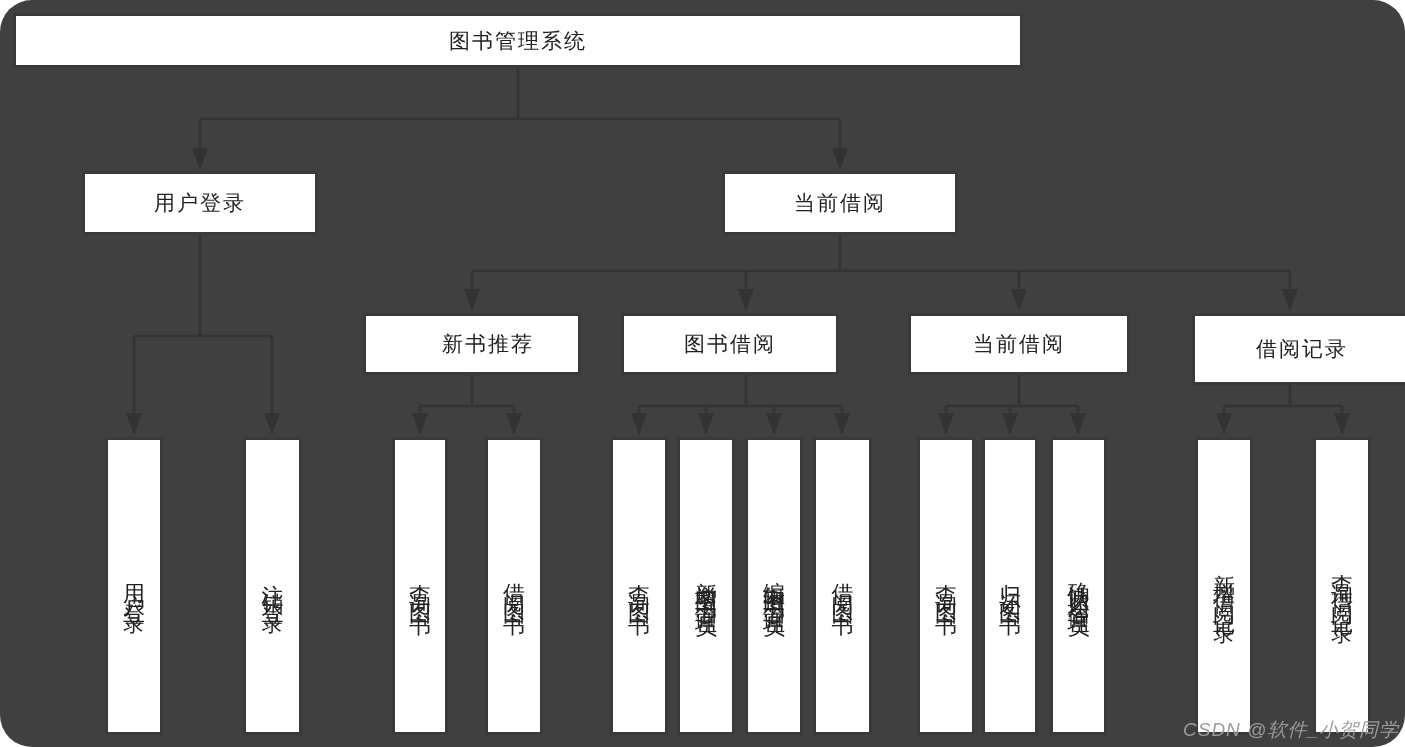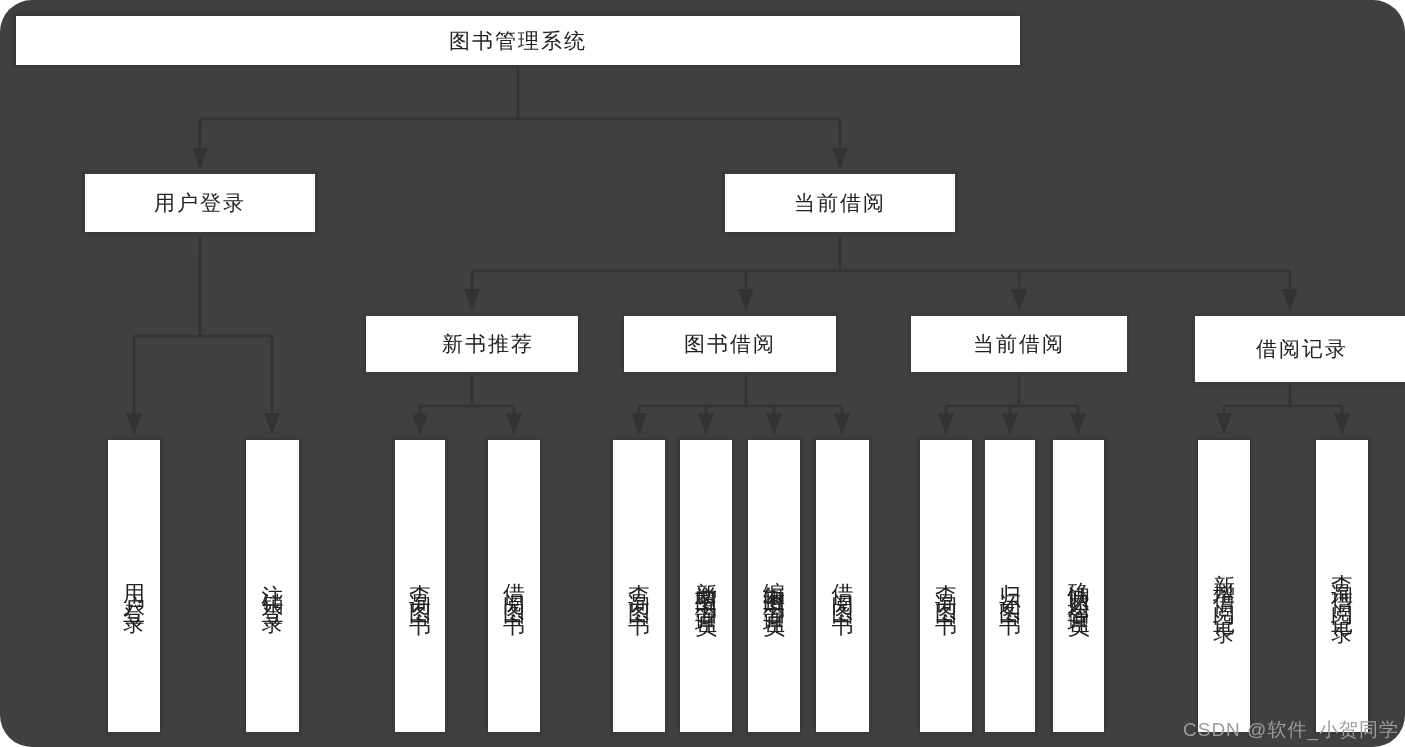--- a/index.html
+++ b/index.html
@@ -41,20 +41,21 @@
   .v-long { letter-spacing: 5px; }
   .watermark {
     position: absolute;
     left: 1183px;
     top: 717px;
     font-size: 19px;
     color: #9b9b9b;
     letter-spacing: 1px;
     white-space: nowrap;
     z-index: 5;
+    font-style: italic;
   }
 </style>
 </head>
 <body>
 
 <div id="stage">
 
   <svg id="wires" viewBox="0 0 1405 747">
     <defs>
       <marker id="arrow" viewBox="0 0 22 16" refX="20" refY="8" markerWidth="22" markerHeight="16" markerUnits="userSpaceOnUse" orient="auto">

